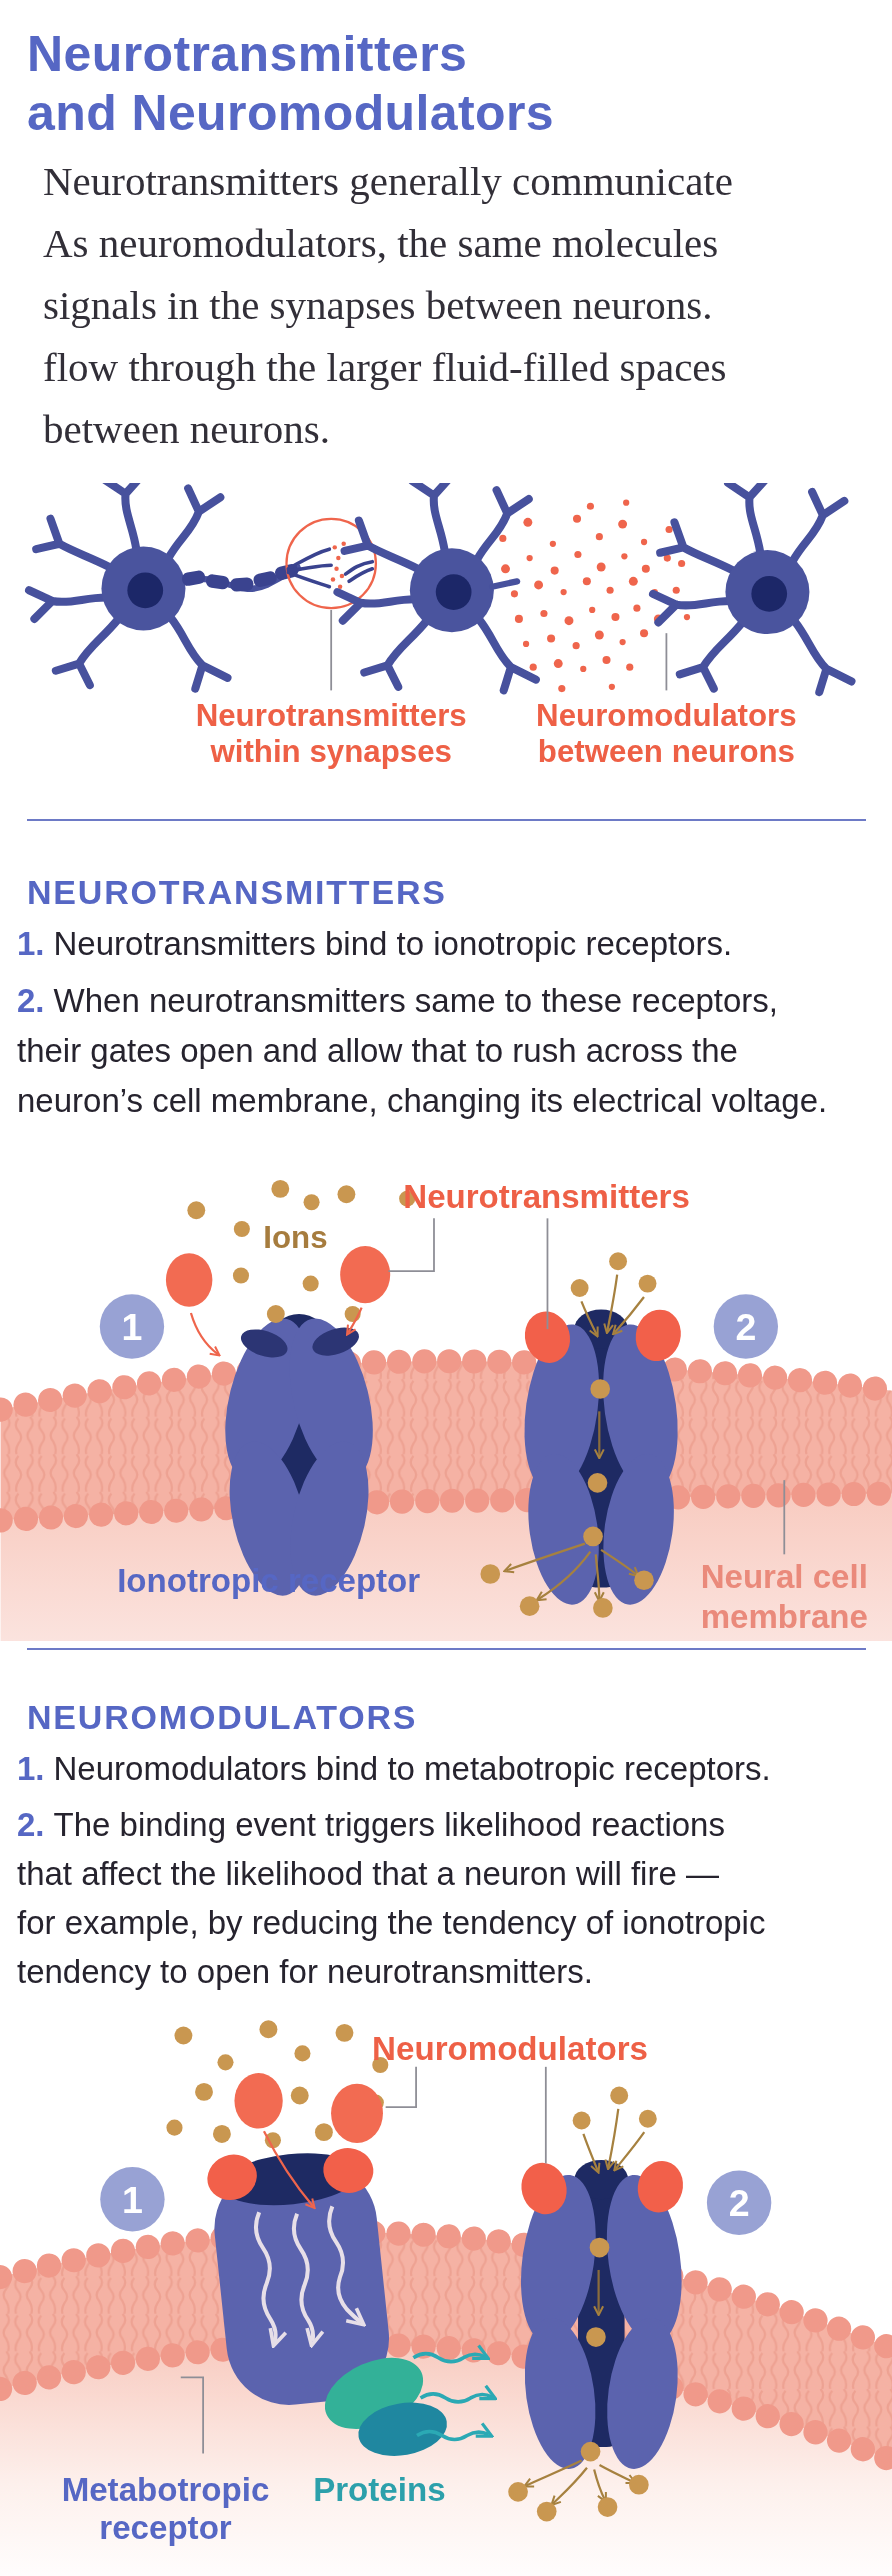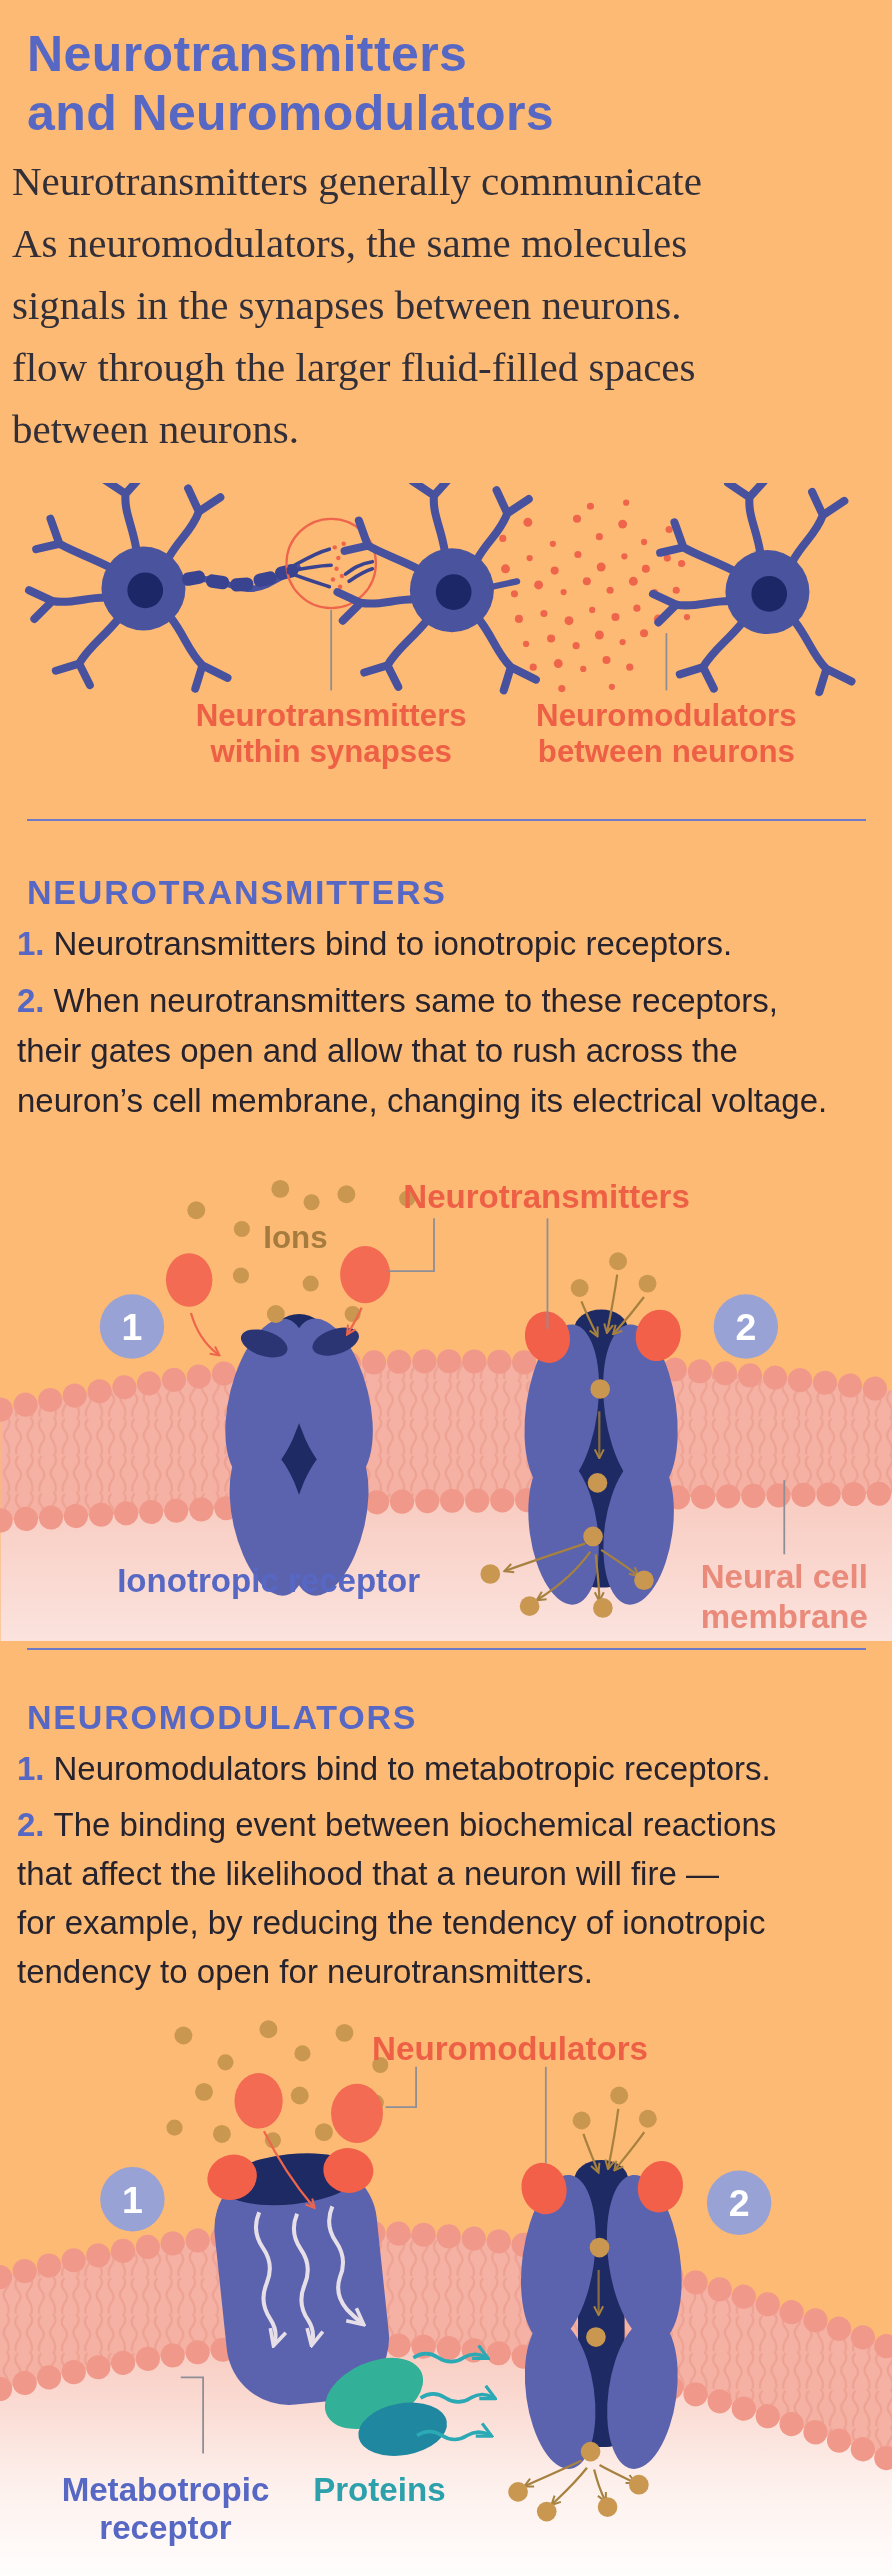--- a/index.html
+++ b/index.html
@@ -1,21 +1,21 @@
 <!DOCTYPE html>
 <html style="font-size:14.3px"><head>
 <meta charset="utf-8">
 <style>
   html,body{margin:0;padding:0;background:#fbe3de;}
-  .page{position:relative;width:893px;height:2576px;background:#fdba74;overflow:hidden;
+  .page{position:relative;width:893px;height:2576px;background:#ffffff;overflow:hidden;
         font-family:"Liberation Sans",sans-serif;}
   
   .title{position:absolute;left:27px;top:25px;color:#5667c4;font-weight:700;
          font-size:50px;line-height:59px;letter-spacing:0.4px;}
-  .intro{position:absolute;left:12px;top:150px;color:#322f38;
+  .intro{position:absolute;left:43px;top:150px;color:#322f38;
          font-family:"Liberation Serif",serif;font-size:41px;line-height:62px;}
   .divider{position:absolute;left:27px;width:839px;height:1.8px;background:#6d7ac6;}
   .sec-heading{position:absolute;left:27px;color:#5667c4;font-weight:700;
                font-size:34px;letter-spacing:1.8px;}
   .steps{position:absolute;left:17px;width:850px;color:#26232e;font-size:33px;line-height:50px;}
   .steps .num{color:#5667c4;font-weight:700;margin-right:9px;}
   .step2{margin-top:7.2px;}
   
   .fig{position:absolute;left:0;}
   text{font-family:"Liberation Sans",sans-serif;}
@@ -290,21 +290,21 @@
   </svg>
 
   <div class="divider" style="top:1648px"></div>
 
   <div class="sec-heading" style="top:1698px">NEUROMODULATORS</div>
   <div class="steps" style="top:1744px;line-height:49px;">
     <div>
       <span class="num">1.</span><span>Neuromodulators bind to metabotropic receptors.</span>
     </div>
     <div class="step2">
-      <div><span class="num">2.</span><span>The binding event between biochemical reactions</span></div>
+      <div><span class="num">2.</span><span>The binding event triggers likelihood reactions</span></div>
       <div>that affect the likelihood that a neuron will fire —</div>
       <div>for example, by reducing the tendency of ionotropic</div>
       <div>tendency to open for neurotransmitters.</div>
     </div>
   </div>
 
   <svg class="fig" style="top:2013px" width="893" height="564" viewBox="0 0 998 630">
     <defs>
       <pattern id="tails3" patternUnits="userSpaceOnUse" width="26" height="42">
         <path d="M7,0 q6,7 0,14 q-6,7 0,14 q4,7 2,14" stroke="#ea9c8c" stroke-width="2.5" fill="none" opacity="0.75"></path>

